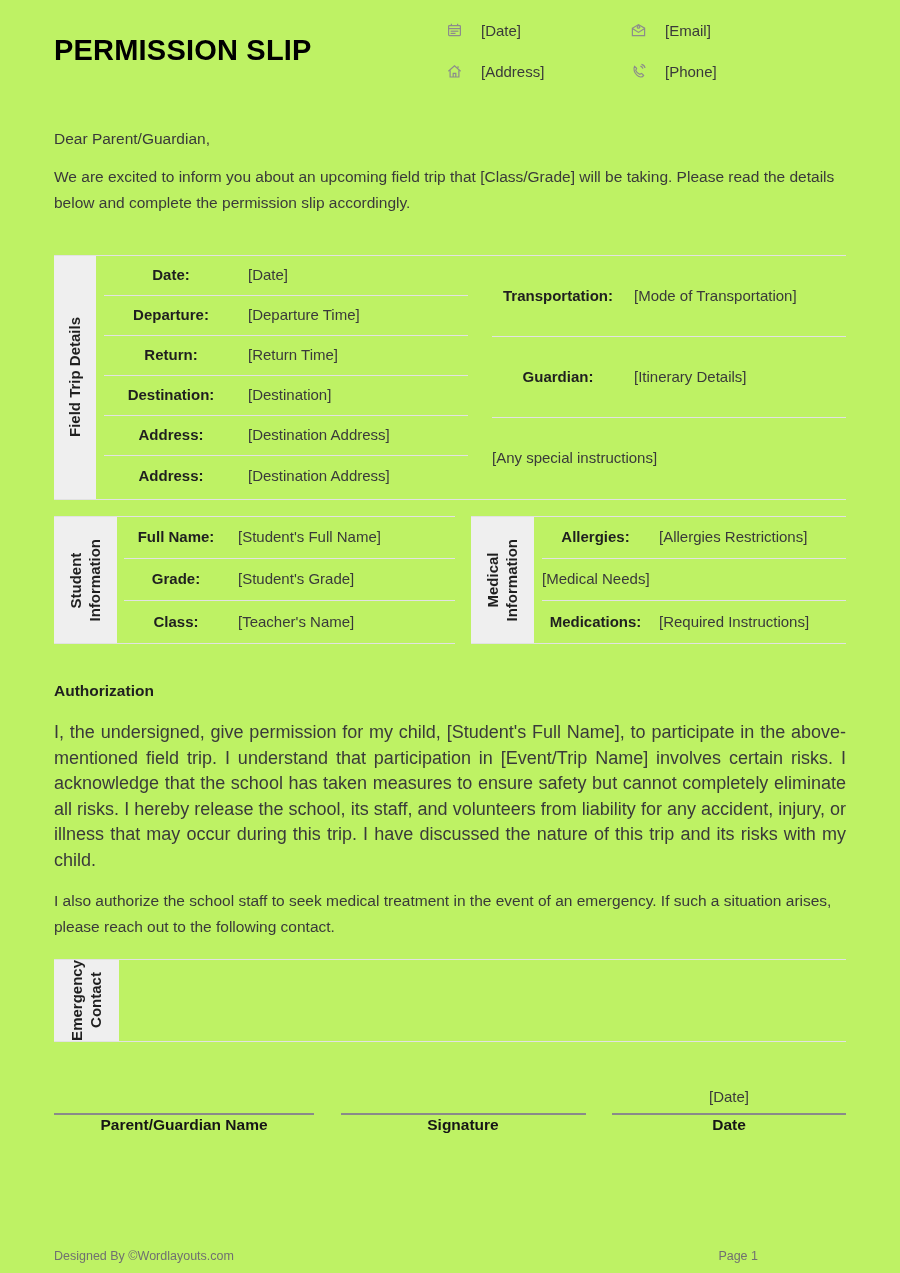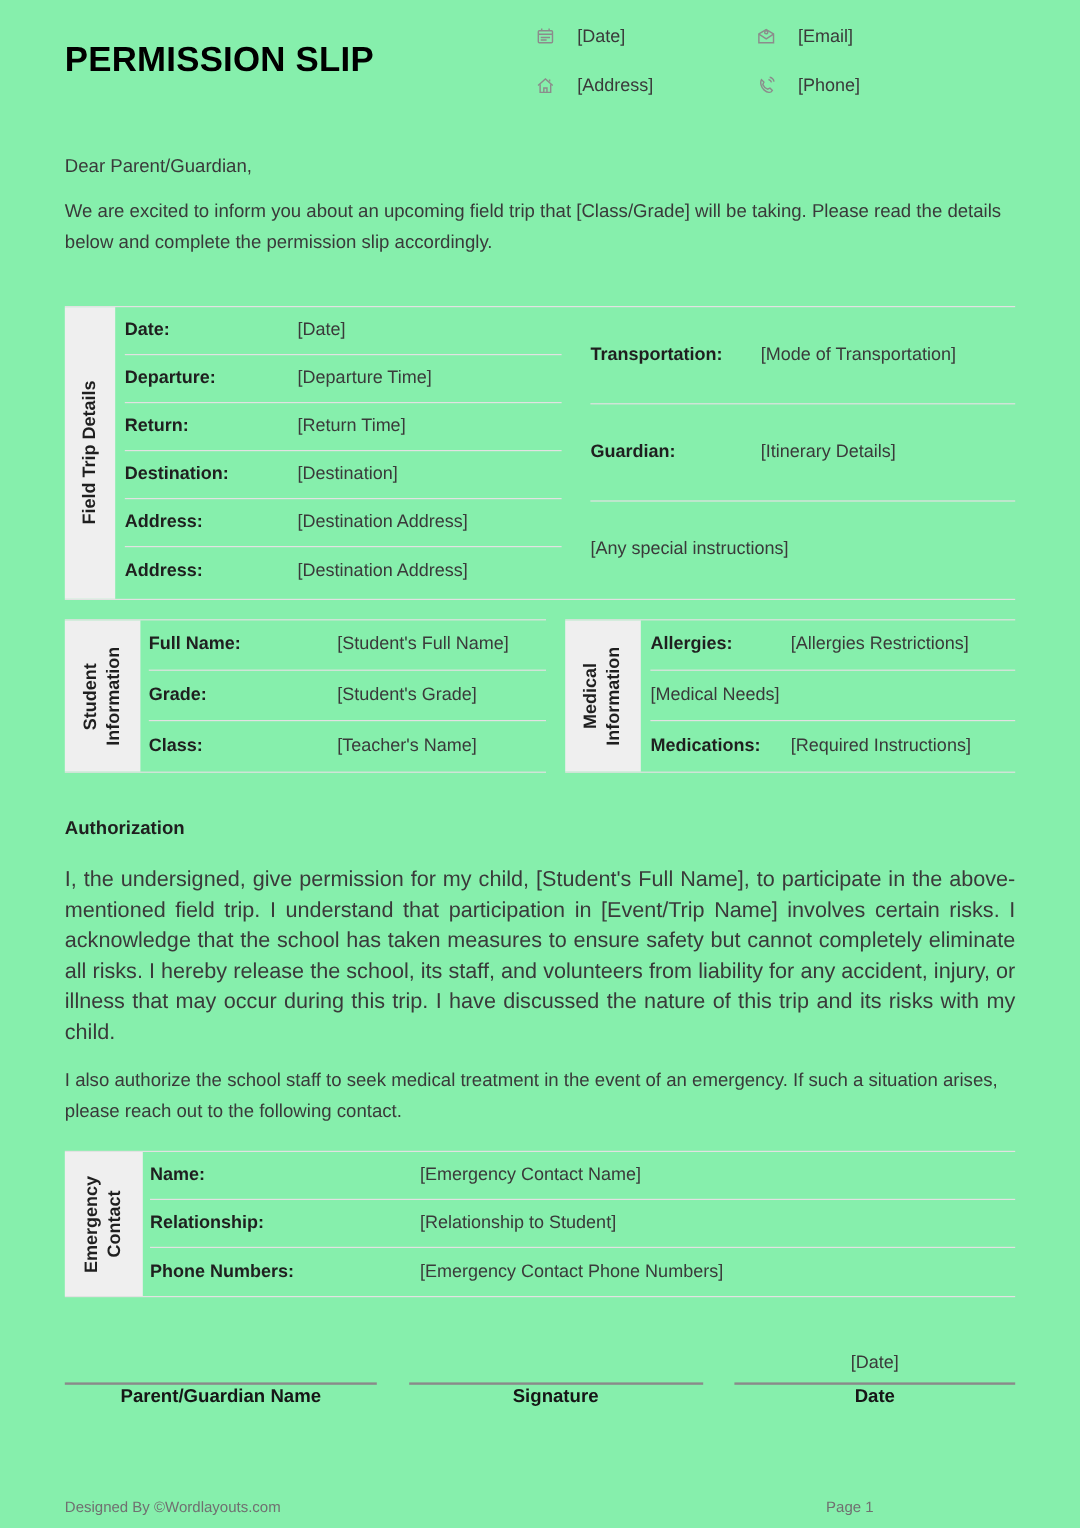--- a/index.html
+++ b/index.html
@@ -7,60 +7,60 @@
     --cell-gray:#efefef;
     --body-text:#3a3a3a;
     --label-text:#1f1f1f;
     --icon-gray:#8c8c8c;
     --footer-text:#707070;
     --sig-line:#8a8a8a;
   }
   *{margin:0;padding:0;box-sizing:border-box;}
   html,body{background:#fff;}
   body{font-family:"Liberation Sans",sans-serif;color:var(--body-text);}
-  .page{width:900px;height:1273px;position:relative;background:#86efac;padding:20px 54px 0 54px;overflow:hidden;}
+  .page{width:900px;height:1273px;position:relative;background:#bef264;padding:20px 54px 0 54px;overflow:hidden;}
 
   
   .header{display:flex;justify-content:space-between;align-items:flex-start;}
   .doc-title{font-size:29px;font-weight:bold;color:#000;margin-top:14px;letter-spacing:.2px;}
   .contacts{display:grid;grid-template-columns:184px auto;row-gap:24px;margin-top:2px;min-width:400px;}
   .contact-item{display:flex;align-items:center;gap:18px;font-size:15px;color:var(--body-text);}
   .contact-item svg{display:block;}
 
   
   .greeting{margin-top:50px;font-size:15.5px;}
   .intro{margin-top:16px;font-size:15.5px;line-height:25.5px;}
 
   
   .itable{display:flex;border-top:1px solid var(--border);border-bottom:1px solid var(--border);}
   .side-label{background:var(--cell-gray);display:flex;align-items:center;justify-content:center;flex:none;}
   .side-label span{writing-mode:vertical-rl;transform:rotate(180deg);font-weight:bold;font-size:15px;
     color:var(--label-text);white-space:pre-line;text-align:center;line-height:1.25;}
   .rows{display:flex;flex-direction:column;}
-  .irow{display:flex;align-items:center;}
+  .irow{display:flex;align-items:center;text-align:center;}
   .irow:not(:last-child){border-bottom:1px solid var(--border);}
   .irow .lbl{font-weight:bold;color:var(--label-text);font-size:15px;line-height:1.35;flex:none;padding-right:10px;}
   .irow .val{font-size:15px;color:var(--body-text);line-height:1.35;}
 
   
   .ft-table{margin-top:40px;}
   .ft-table .side-label{width:42px;margin-right:8px;}
   .ft-left{width:364px;}
   .ft-left .irow{height:40px;}
   .ft-left .lbl{width:144px;}
   .ft-right{flex:1;margin-left:24px;}
   .ft-right .irow{height:81px;}
   .ft-right .lbl{width:142px;}
 
   
   .duo{display:flex;justify-content:space-between;margin-top:16px;}
   .si-table{width:401px;}
   .si-table .side-label{width:63px;margin-right:7px;}
   .si-table .rows{flex:1;}
-  .si-table .irow{height:42px;gap:43px;}
+  .si-table .irow{height:42px;}
   .si-table .lbl{width:114px;}
   .mi-table{width:375px;}
   .mi-table .side-label{width:63px;margin-right:8px;}
   .mi-table .rows{flex:1;}
   .mi-table .irow{height:42px;}
   .mi-table .lbl{width:117px;}
 
   
   .auth-heading{margin-top:38px;font-size:15.5px;font-weight:bold;color:var(--label-text);}
   .auth-p1{margin-top:20px;font-size:18px;line-height:25.5px;text-align:justify;}
@@ -79,21 +79,21 @@
   .sig-col.c1{width:260px;}
   .sig-col.c2{width:245px;}
   .sig-col.c3{width:234px;}
   .sig-above{text-align:center;font-size:15px;height:22px;margin-bottom:3px;color:var(--body-text);}
   .sig-line{border-top:2px solid var(--sig-line);}
   .sig-label{text-align:center;font-weight:bold;font-size:15.5px;padding-top:1px;color:#161616;}
 
   
   .footer{position:absolute;left:54px;right:54px;bottom:10px;display:flex;justify-content:space-between;
     font-size:12.5px;color:var(--footer-text);}
-  .footer .page-num{margin-right:118px;text-align:right;}
+  .footer .page-num{margin-right:88px;text-align:right;}
 </style>
 </head>
 <body>
 
 <div class="page">
 
   <div class="header">
     <div class="doc-title">PERMISSION SLIP</div>
     <div class="contacts">
       <div class="contact-item">
@@ -235,34 +235,20 @@
 
   <div class="auth-heading">Authorization</div>
   <p class="auth-p1">I, the undersigned, give permission for my child, [Student's Full Name], to participate in the above-mentioned field trip. I understand that participation in [Event/Trip Name] involves certain risks. I acknowledge that the school has taken measures to ensure safety but cannot completely eliminate all risks. I hereby release the school, its staff, and volunteers from liability for any accident, injury, or illness that may occur during this trip. I have discussed the nature of this trip and its risks with my child.</p>
   <p class="auth-p2">I also authorize the school staff to seek medical treatment in the event of an emergency. If such a situation arises, please reach out to the following contact.</p>
 
   <div class="itable ec-table">
     <div class="side-label">
       <span>Emergency
 Contact</span>
     </div>
-    <div class="rows">
-      <div class="irow">
-        <div class="lbl">Name:</div>
-        <div class="val">[Emergency Contact Name]</div>
-      </div>
-      <div class="irow">
-        <div class="lbl">Relationship:</div>
-        <div class="val">[Relationship to Student]</div>
-      </div>
-      <div class="irow">
-        <div class="lbl">Phone Numbers:</div>
-        <div class="val">[Emergency Contact Phone Numbers]</div>
-      </div>
-    </div>
   </div>
 
   <div class="sig-row">
     <div class="sig-col c1">
       <div class="sig-above"></div>
       <div class="sig-line"></div>
       <div class="sig-label">Parent/Guardian Name</div>
     </div>
     <div class="sig-col c2">
       <div class="sig-above"></div>

